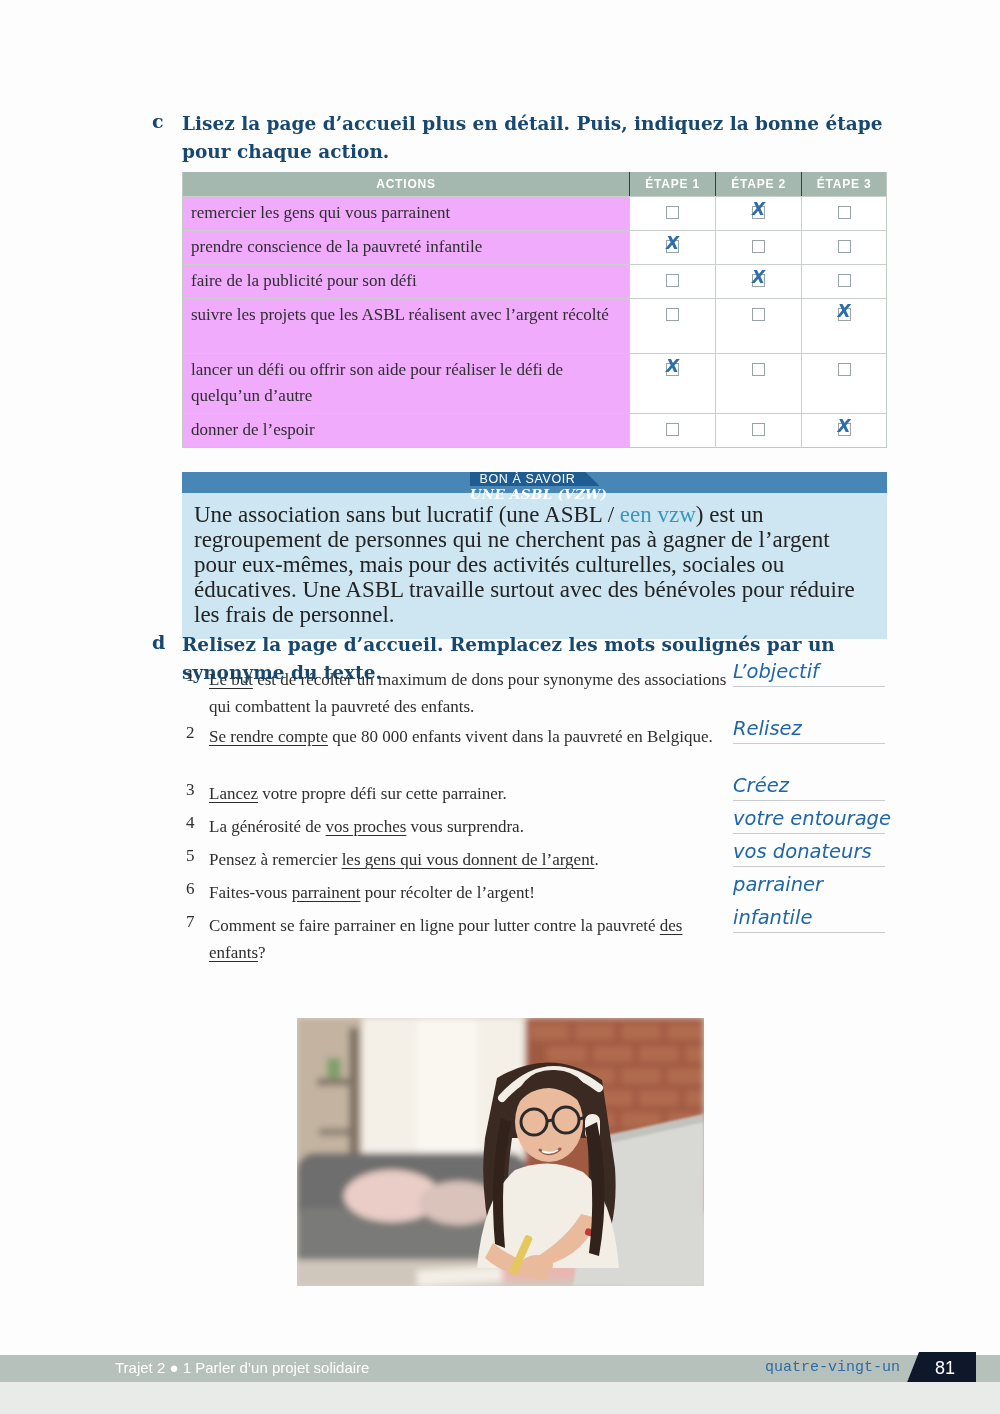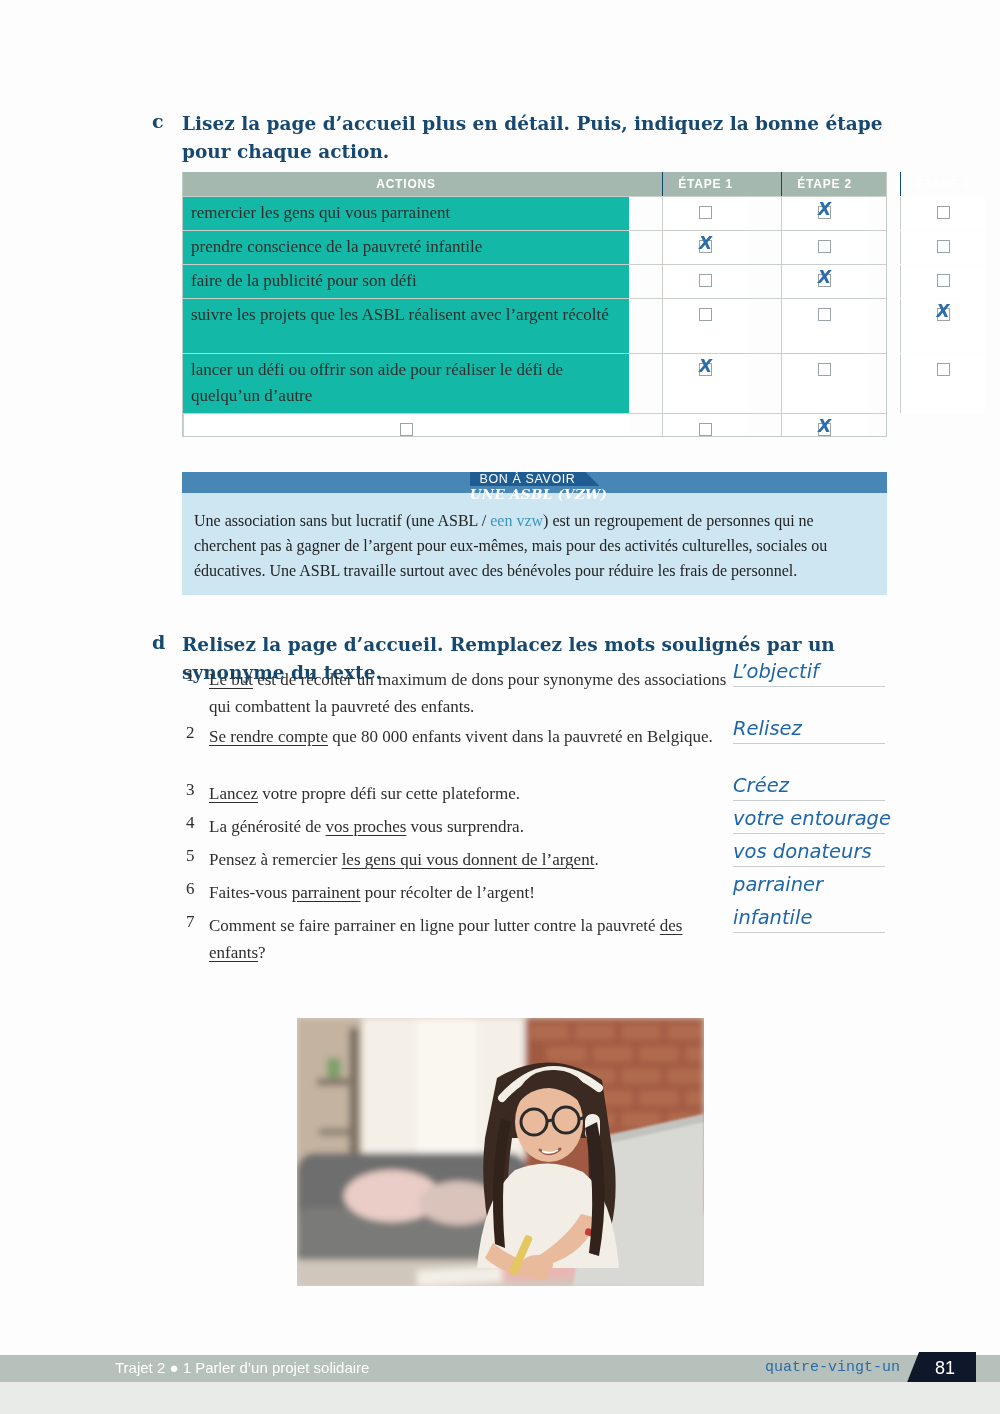--- a/index.html
+++ b/index.html
@@ -20,32 +20,32 @@
     line-height:28px; color:#17486f;
   }
   #heading-c { left:152px; top:110px; width:748px; }
   #heading-d { left:152px; top:631px; width:780px; }
 
   
   .actions-table {
     position:absolute; left:182px; top:172px; width:705px;
     border:1px solid #c2cac4; border-top:none;
   }
-  .t-row { display:grid; grid-template-columns:446px 86px 86px 85px;gap:33px; }
+  .t-row { display:grid; grid-template-columns:446px 86px 86px 85px; }
   .t-head { background:#a5b8b0; height:24px; }
   .t-hcell {
     font-family:"Liberation Sans", sans-serif; font-weight:bold;
     font-size:12px; letter-spacing:0.8px; color:#ffffff;
     display:flex; align-items:center; justify-content:center;
     border-left:1px solid #0c4a6e;
   }
   .t-hcell:first-child { border-left:none; }
   .t-body-row { border-top:1px solid #c9d0ca; }
   .t-action {
-    background:#14b8a6; font-size:17px; color:#2e2e2e;
+    background:#f0abfc; font-size:17px; color:#2e2e2e;
     padding:3px 8px 4px 8px; line-height:26px;
   }
   .t-check {
     background:#ffffff; border-left:1px solid #c9d0ca;
     position:relative; display:flex; justify-content:center;
     padding-top:9px;
   }
   .checkbox {
     width:13px; height:13px; background:#ffffff;
     border:1px solid #9aa4a6; display:block;
@@ -68,22 +68,22 @@
     background:#1e5c92; height:21px; display:flex; align-items:center;
     padding:0 24px 0 10px; clip-path:polygon(0 0, calc(100% - 14px) 0, 100% 100%, 0 100%);
     font-family:"Liberation Sans", sans-serif; font-size:12.5px;
     letter-spacing:0.6px; color:#ffffff;
   }
   .info-title {
     font-family:"DejaVu Serif", serif; font-style:italic; font-weight:bold;
     font-size:13.5px; color:#ffffff; margin-left:8px; letter-spacing:0.3px;
   }
   .info-body {
-    background:#cde6f2; padding:15px 14px 12px 12px;
-    font-size:16px; line-height:25px; color:#232323;
+    background:#cde6f2; padding:9px 14px 12px 12px;
+    font-size:23px; line-height:25px; color:#232323;
   }
   .vzw { color:#3d95bb; }
 
   
   .d-item { position:absolute; left:0; width:1000px; }
   .d-num {
     position:absolute; left:186px; font-size:17px; color:#2e2e2e;
   }
   .d-text {
     position:absolute; left:209px; width:532px;
@@ -226,20 +226,21 @@
           <span class="checkbox"></span>
           <span class="xmark"></span>
         </div>
       <div class="t-check">
           <span class="checkbox"></span>
           <span class="xmark"></span>
         </div>
     </div>
 
     <div class="t-row t-body-row">
+      <div class="t-action h33">donner de l’espoir</div>
       <div class="t-check">
           <span class="checkbox"></span>
           <span class="xmark"></span>
         </div>
       <div class="t-check">
           <span class="checkbox"></span>
           <span class="xmark"></span>
         </div>
       <div class="t-check">
           <span class="checkbox"></span>
@@ -270,21 +271,21 @@
   </div>
 
   <div class="d-item" style="top:723px">
     <span class="d-num">2</span>
     <span class="d-text"><span></span><span class="d-underline">Se rendre compte</span><span> que 80 000 enfants vivent dans la pauvreté en Belgique.</span></span>
     <span class="d-answer">Relisez</span>
   </div>
 
   <div class="d-item" style="top:780px">
     <span class="d-num">3</span>
-    <span class="d-text"><span></span><span class="d-underline">Lancez</span><span> votre propre défi sur cette plateforme.</span></span>
+    <span class="d-text"><span></span><span class="d-underline">Lancez</span><span> votre propre défi sur cette parrainer.</span></span>
     <span class="d-answer">Créez</span>
   </div>
 
   <div class="d-item" style="top:813px">
     <span class="d-num">4</span>
     <span class="d-text"><span>La générosité de </span><span class="d-underline">vos proches</span><span> vous surprendra.</span></span>
     <span class="d-answer">votre entourage</span>
   </div>
 
   <div class="d-item" style="top:846px">

